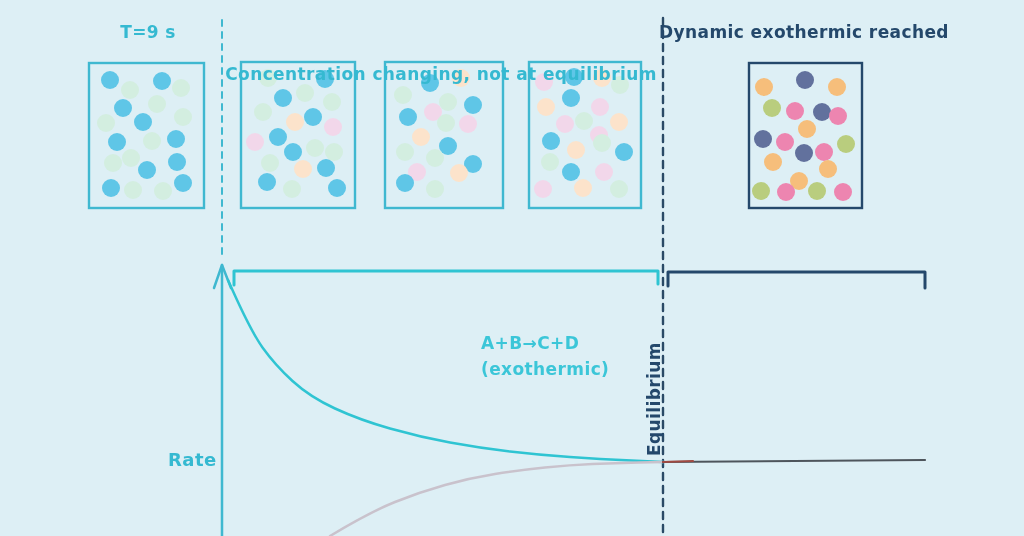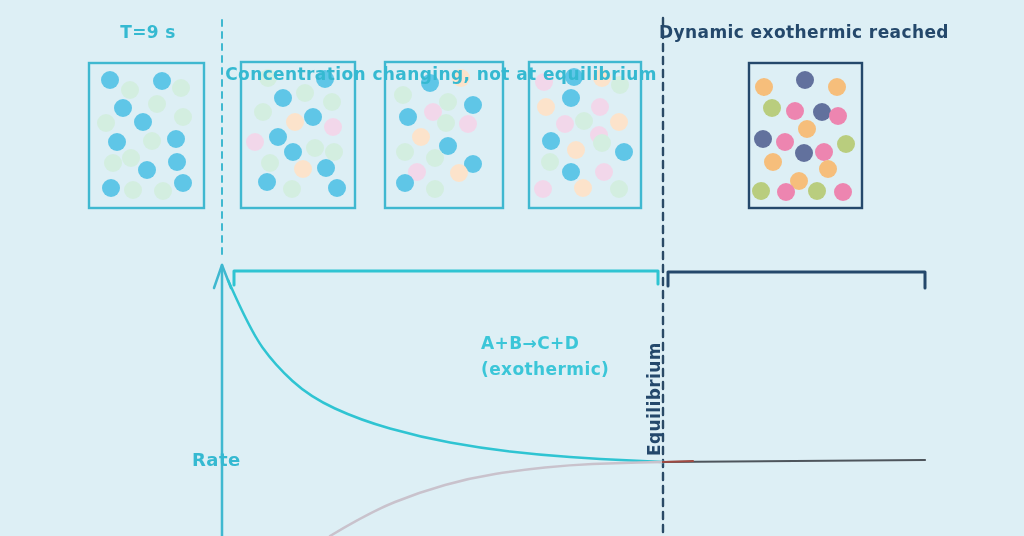--- a/index.html
+++ b/index.html
@@ -10,21 +10,21 @@
   }
   .hdr{
     position:absolute;font-weight:700;font-size:17px;letter-spacing:.4px;
     white-space:nowrap;transform:translateX(-50%);
   }
   .teal-text{color:#35b9d1;}
   .navy-text{color:#24486b;}
   #gfx{position:absolute;left:0;top:0;}
   .rate-label{
     position:absolute;left:168px;top:449px;font-weight:700;font-size:18px;
-    letter-spacing:.5px;color:#35b9d1;margin-left:24px;
+    letter-spacing:.5px;color:#35b9d1;
   }
   .fwd-annot{
     position:absolute;left:481px;top:330px;color:#3bc6d8;font-weight:700;
     font-size:17px;letter-spacing:.4px;line-height:1.55;
   }
   .equil-label{
     position:absolute;left:670px;top:430px;width:108px;height:26px;
     font-weight:700;font-size:17px;letter-spacing:.4px;color:#24486b;
     transform:rotate(-90deg);transform-origin:0 100%;white-space:nowrap;
   }

